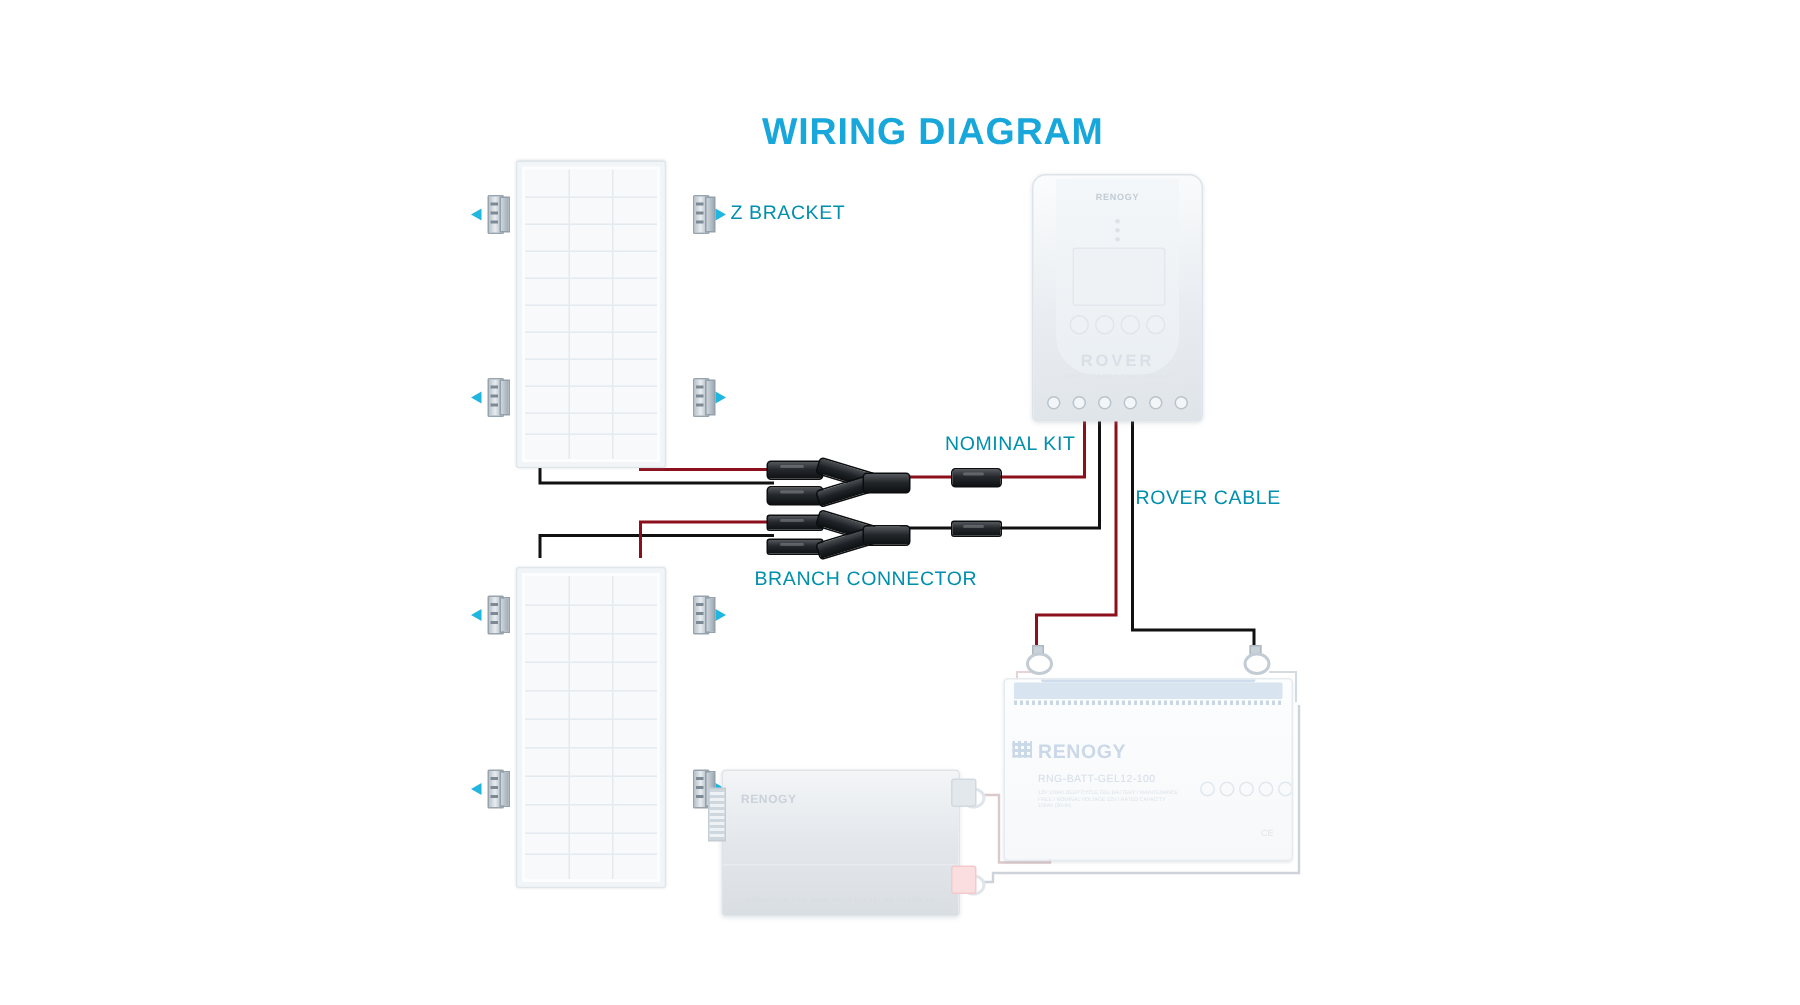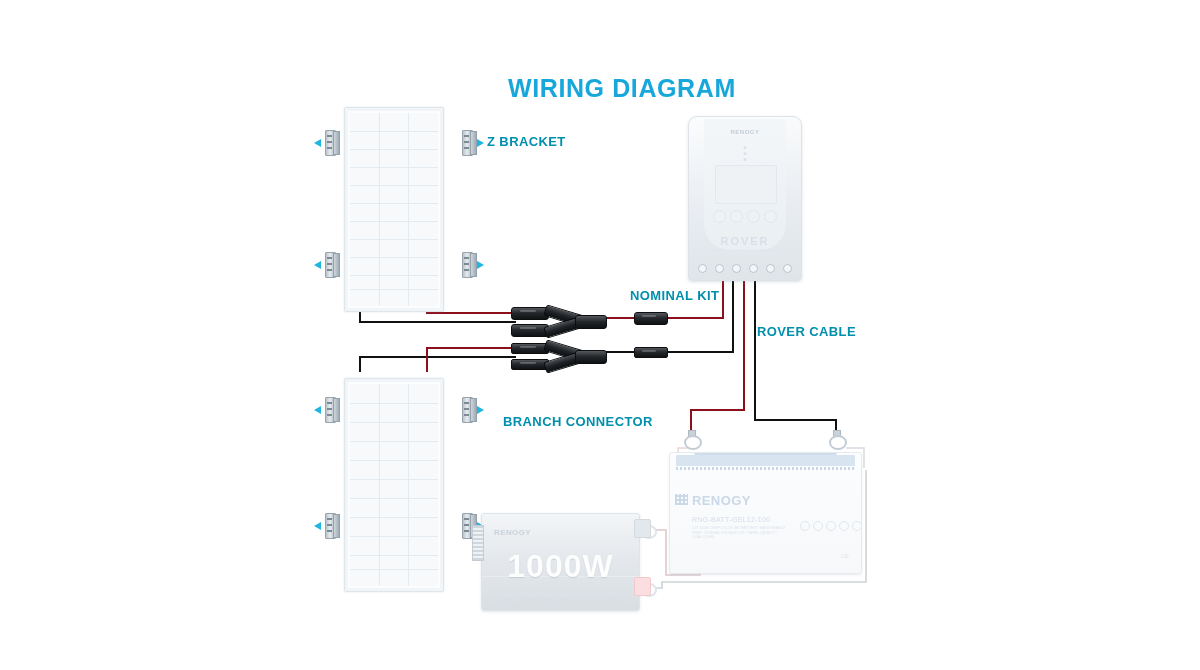--- a/index.html
+++ b/index.html
@@ -4,21 +4,21 @@
 <style>
   html,body{margin:0;padding:0;}
   body{
     width:1200px;height:670px;background:#ffffff;
     font-family:"Liberation Sans",sans-serif;
     overflow:hidden;position:relative;
   }
   #stage{position:absolute;left:0;top:0;width:1200px;height:504px;}
   #wires{position:absolute;left:0;top:0;width:1200px;height:670px;}
 
-  .lbl{position:absolute;font-weight:bold;letter-spacing:.4px;white-space:nowrap;}
+  .lbl{position:absolute;font-weight:normal;letter-spacing:.4px;white-space:nowrap;}
 
   
   #title{
     left:508px;top:74px;font-size:25px;color:#17a7db;
     font-weight:bold;letter-spacing:.6px;
   }
 
   
   .panel{
     position:absolute;background:#fcfdfe;
@@ -292,21 +292,21 @@
     <div class="arm a1"></div>
       <div class="arm a2"></div>
       <div class="trunk"></div>
     </div>
   <div class="branch" style="left:545px;top:338px;">
     <div class="arm a1"></div>
       <div class="arm a2"></div>
       <div class="trunk"></div>
     </div>
 
-  <div class="lbl" style="left:503px;top:378px;font-size:13px;color:#0090ad;margin-top:36px;">BRANCH CONNECTOR</div>
+  <div class="lbl" style="left:503px;top:378px;font-size:13px;color:#0090ad;">BRANCH CONNECTOR</div>
 
   <div class="mc4" style="left:634px;top:312px;width:32px;"></div>
   <div class="mc4 sm" style="left:634px;top:347px;width:32px;"></div>
 
   <div class="lbl" style="left:630px;top:288px;font-size:13px;color:#0090ad;">NOMINAL KIT</div>
 
   <div class="lbl" style="left:757px;top:324px;font-size:13px;color:#0090ad;">ROVER CABLE</div>
 
   <div id="cc">
     <div class="inner"></div>
@@ -362,21 +362,20 @@
     <div class="ring"></div>
     </div>
 
   <div class="invring" style="left:641px;top:525px;"></div>
   <div class="invring" style="left:641px;top:583px;"></div>
 
   <div id="inv">
     <div class="ln" style="top:30px"></div>
     <div class="ln" style="top:62px"></div>
     <div class="logo">RENOGY</div>
-    <div class="watt">1000W</div>
     <div class="foot">1000W PURE SINE WAVE INVERTER 12V DC TO 120V AC</div>
   </div>
   <div class="invpost blk" style="left:634px;top:519px;"></div>
   <div class="invpost red" style="left:634px;top:577px;"></div>
   <div style="position:absolute;left:472px;top:525px;width:10px;height:34px;
               background:repeating-linear-gradient(0deg,#cfd7de 0 2px,#eef2f5 2px 4px);
               border:1px solid #c3ccd4;"></div>
 
 </div>
 

